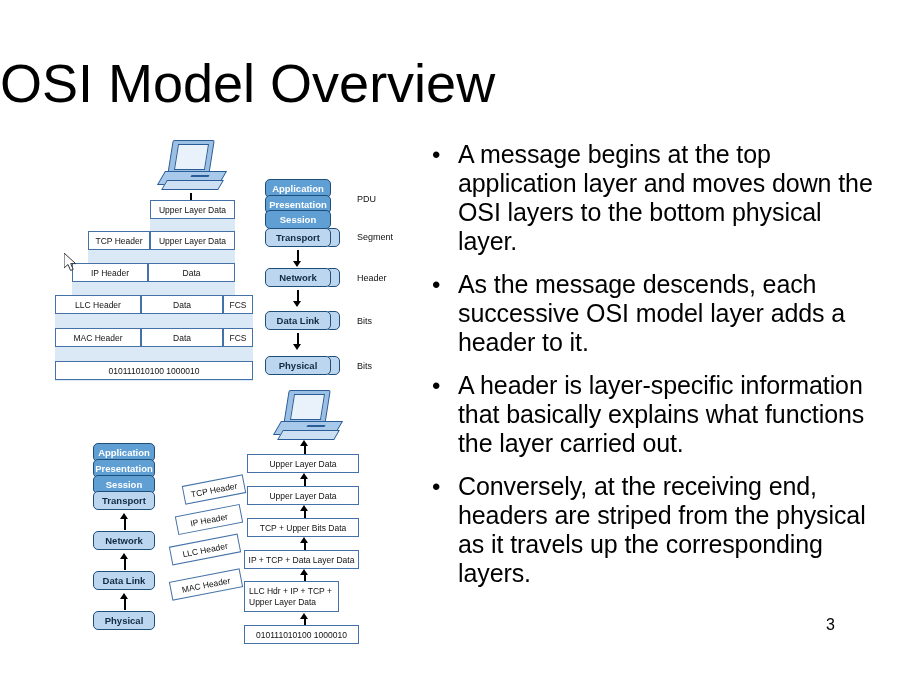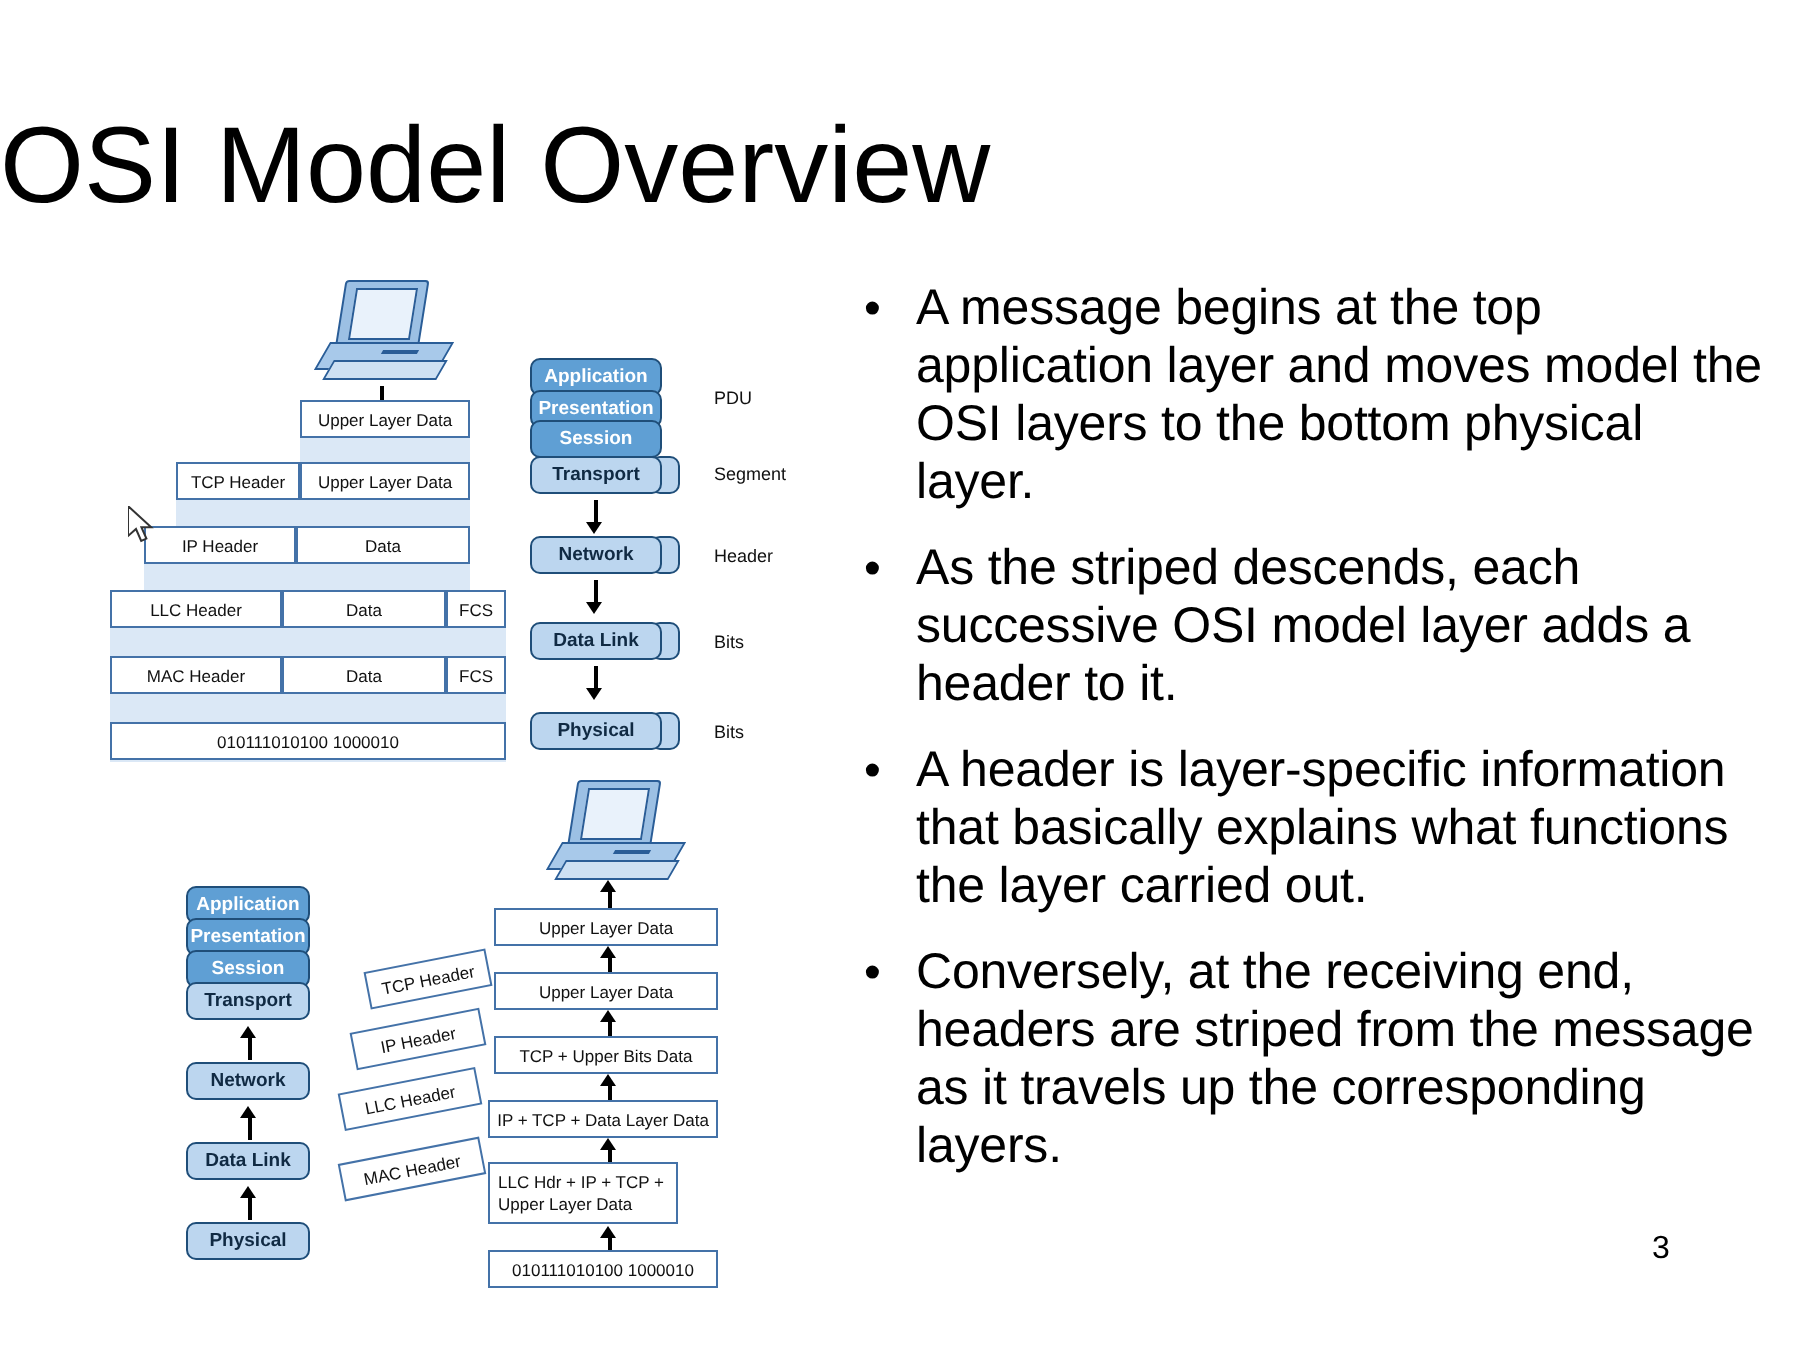--- a/index.html
+++ b/index.html
@@ -113,33 +113,33 @@
 </head>
 <body>
 
 <div class="slide">
 
   <div class="title">OSI Model Overview</div>
 
   <div class="bullets">
     <div class="bullet">
       <span class="dot">•</span>
-      <span class="btxt">A message begins at the top application layer and moves model the OSI layers to the bottom physical layer.</span>
+      <span class="btxt">A message begins at the top application layer and moves down the OSI layers to the bottom physical layer.</span>
     </div>
     <div class="bullet">
       <span class="dot">•</span>
-      <span class="btxt">As the striped descends, each successive OSI model layer adds a header to it.</span>
+      <span class="btxt">As the message descends, each successive OSI model layer adds a header to it.</span>
     </div>
     <div class="bullet">
       <span class="dot">•</span>
       <span class="btxt">A header is layer-specific information that basically explains what functions the layer carried out.</span>
     </div>
     <div class="bullet">
       <span class="dot">•</span>
-      <span class="btxt">Conversely, at the receiving end, headers are striped from the message as it travels up the corresponding layers.</span>
+      <span class="btxt">Conversely, at the receiving end, headers are striped from the physical as it travels up the corresponding layers.</span>
     </div>
   </div>
 
   <div class="pageno">3</div>
 
   <div class="diag" style="left:0;top:0;width:420px;height:390px;">
 
     <div class="pc" style="left:161px;top:140px;">
       <div class="screen-outer"></div>
       <div class="screen-inner"></div>

